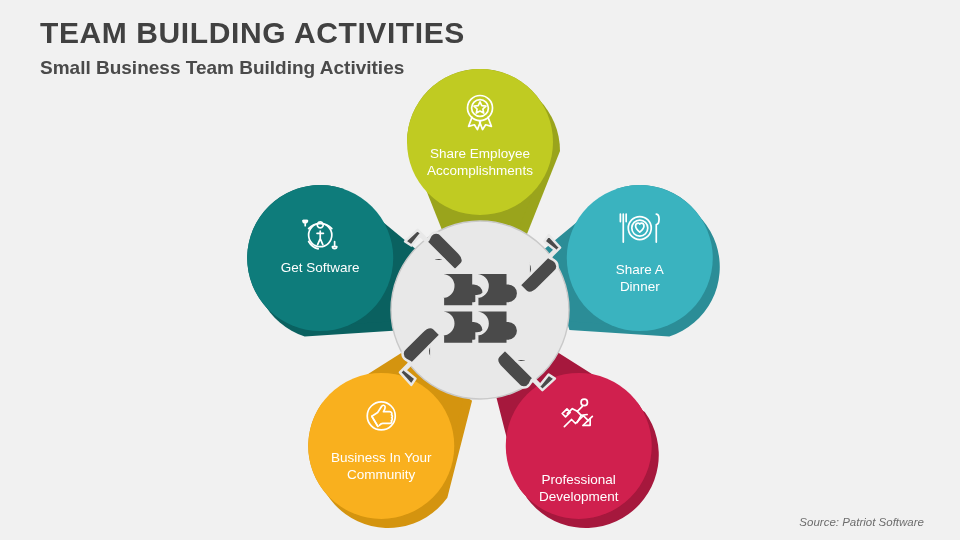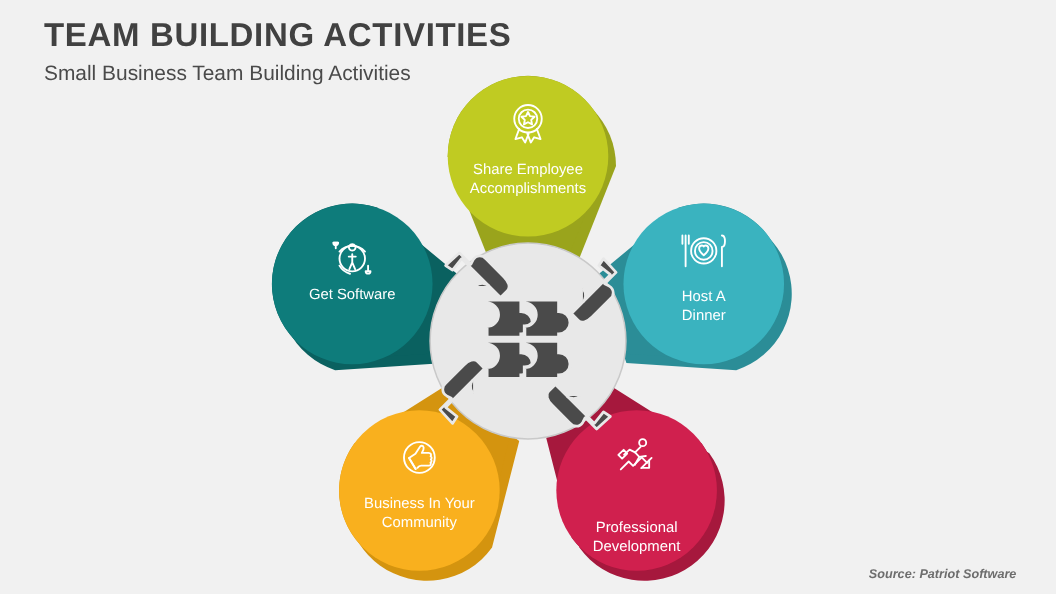--- a/index.html
+++ b/index.html
@@ -26,33 +26,33 @@
     font-size: 30px;
     font-weight: bold;
     color: #414141;
     letter-spacing: 0.6px;
     line-height: 1.15;
     margin: 0;
     white-space: nowrap;
   }
   #page-subtitle {
     font-size: 19px;
-    font-weight: normal;
+    font-weight: bold;
     color: #4a4a4a;
     margin: 6px 0 0 0;
     white-space: nowrap;
   }
 
   
   #source-note {
     position: absolute;
     right: 36px;
     bottom: 12px;
     font-size: 11.5px;
-    font-weight: bold;
+    font-weight: normal;
     font-style: italic;
     color: #6d6d6d;
     z-index: 40;
   }
 
   
   #diagram {
     position: absolute;
     left: 0;
     top: 0;
@@ -234,21 +234,21 @@
           <path d="M-72,-66 l12,-11 l10,10 l2,-4 c3,-5 9,-4 11,-1 l16,16 c4,4 6,9 3,12 l-6,6 l-34,-34 l-8,10 Z"></path>
           <path d="M-46,-48 c5,-4 10,-2 12,0"></path>
         </g>
       </g>
     </g>
     </svg>
 
   <div id="label-layer">
       <div class="petal-label" style="width: 156px; left: 402px; top: 145px;">Share Employee
 Accomplishments</div>
-      <div class="petal-label" style="width: 156px; left: 561.777px; top: 261.085px;">Host A
+      <div class="petal-label" style="width: 156px; left: 561.777px; top: 261.085px;">Share A
 Dinner</div>
       <div class="petal-label" style="width: 156px; left: 500.748px; top: 471px;">Professional
 Development</div>
       <div class="petal-label" style="width: 156px; left: 303.252px; top: 448.915px;">Business In Your
 Community</div>
       <div class="petal-label" style="width: 156px; left: 242.223px; top: 259.085px;">Get Software</div>
     </div>
 </div>
 
 <div id="source-note">Source: Patriot Software</div>

